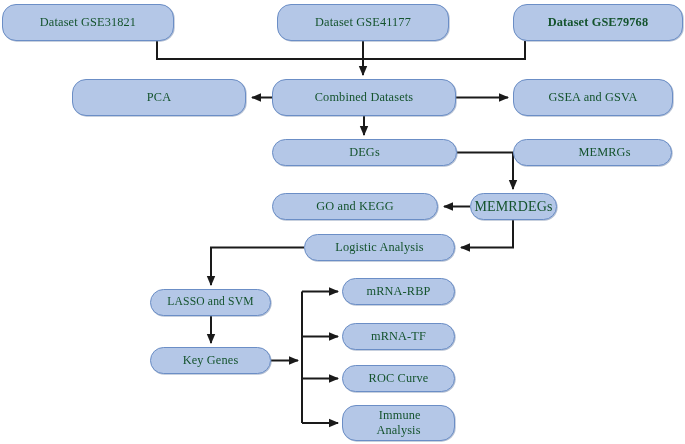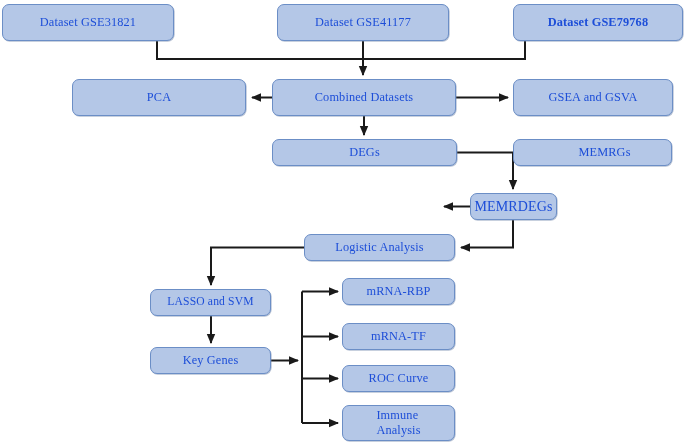--- a/index.html
+++ b/index.html
@@ -20,26 +20,26 @@
     left: 0;
     top: 0;
     width: 685px;
     height: 444px;
   }
   .node {
     position: absolute;
     box-sizing: border-box;
     background: #b4c7e7;
     border: 1.4px solid #6b8ec6;
-    border-radius: 7px;
+    border-radius: 14px;
     display: flex;
     align-items: center;
     justify-content: center;
-    text-align: left;
-    color: #1d4ed8;
+    text-align: right;
+    color: #14532d;
     font-size: 12.3px;
     line-height: 1.22;
     letter-spacing: 0.15px;
     box-shadow: 0.7px 0.7px 0px rgba(120,140,175,0.55);
   }
   .node span {
     display: block;
     padding: 0 3px;
     white-space: pre-line;
   }
@@ -115,20 +115,23 @@
     </div>
 
   <div class="node" style="left:272px;top:139px; width:185px; height:27px;">
     <span>DEGs</span>
     </div>
 
   <div class="node" style="left:513px;top:139px; width:159px; height:27px;padding-left:24px;">
     <span>MEMRGs</span>
     </div>
 
+  <div class="node" style="left:272px;top:193px; width:166px; height:27px;">
+    <span>GO and KEGG</span>
+    </div>
 
   <div class="node" style="left:470px;top:193px; width:87px;  height:27px; font-size:14px;">
     <span>MEMRDEGs</span>
     </div>
 
   <div class="node" style="left:304px;top:234px; width:151px; height:27px;">
     <span>Logistic Analysis</span>
     </div>
 
   <div class="node" style="left:150px;top:289px; width:121px; height:27px; font-size:11.6px;">

